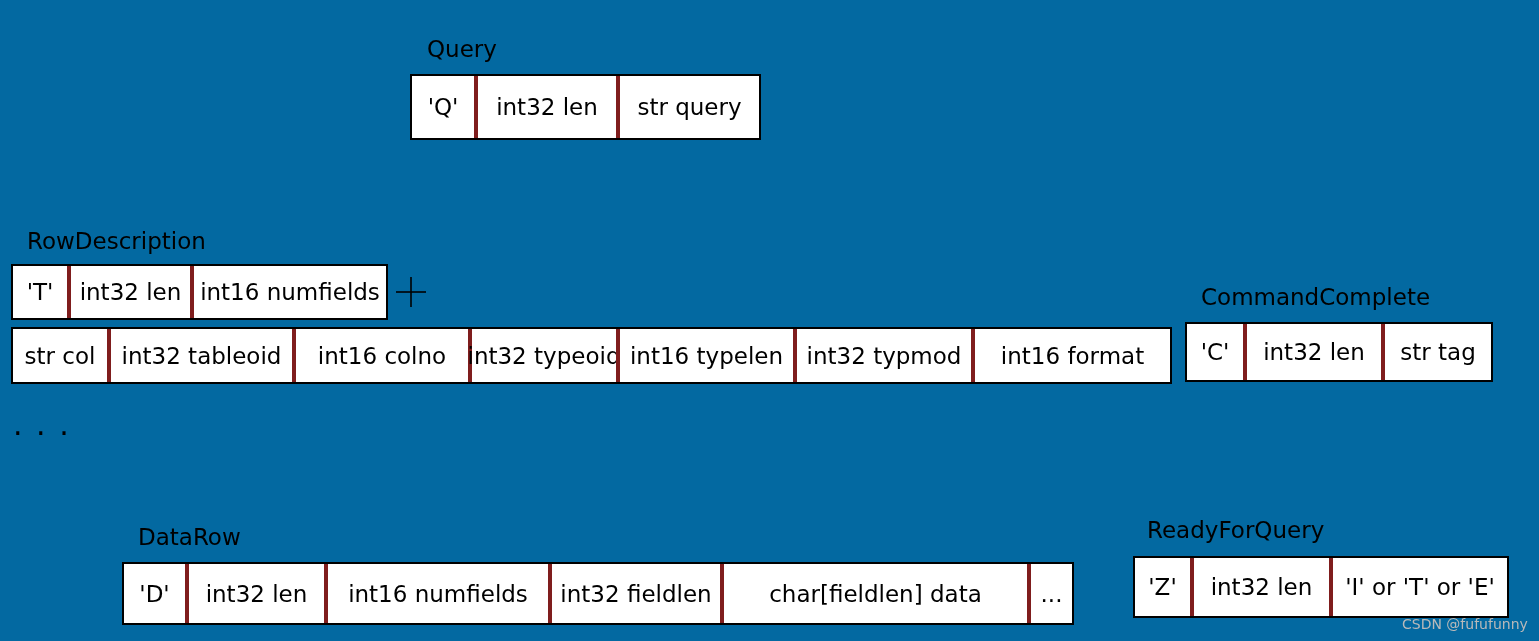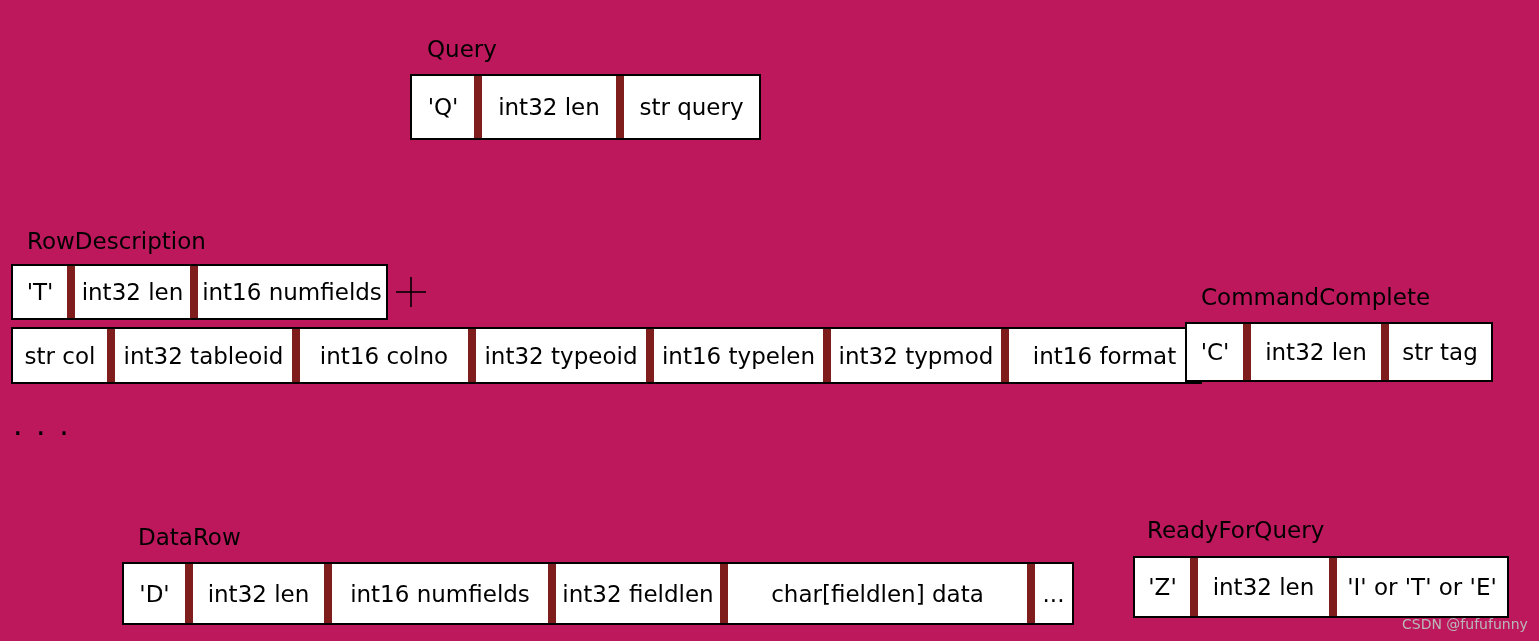--- a/index.html
+++ b/index.html
@@ -5,21 +5,21 @@
   html, body {
     margin: 0;
     padding: 0;
     background: #ffffff;
     font-family: "DejaVu Sans", "Liberation Sans", sans-serif;
   }
   .canvas {
     position: relative;
     width: 1539px;
     height: 641px;
-    background: #be185d;
+    background: #0369a1;
     overflow: hidden;
     color: #000000;
   }
   .msg-title {
     position: absolute;
     font-size: 23px;
     line-height: 1.2;
     color: #000000;
     white-space: nowrap;
   }
@@ -30,21 +30,21 @@
     background: #ffffff;
     box-sizing: content-box;
   }
   .cell {
     display: flex;
     align-items: center;
     justify-content: center;
     font-size: 23px;
     color: #000000;
     white-space: nowrap;
-    border-left: 8px solid #7f1d1d;
+    border-left: 4px solid #7f1d1d;
     box-sizing: border-box;
     padding: 0 4px;
   }
   .cell:first-child { border-left: none; }
   .plus-wrap {
     position: absolute;
     width: 32px;
     height: 32px;
   }
   .ellipsis-text {
@@ -83,21 +83,21 @@
   <div class="plus-wrap" style="left:395px; top:276px;">
     <svg width="32" height="32" viewBox="0 0 32 32">
       <line x1="16" y1="1" x2="16" y2="31" stroke="#000000" stroke-width="1.6"></line>
       <line x1="1" y1="16" x2="31" y2="16" stroke="#000000" stroke-width="1.6"></line>
     </svg>
   </div>
   <div class="msg-box" style="left:11px; top:327px; height:53px;">
     <div class="cell" style="width:94px;">str col</div>
     <div class="cell" style="width:185px;">int32 tableoid</div>
     <div class="cell" style="width:176px;">int16 colno</div>
-    <div class="cell" style="width:178px;">int32 typeoid</div>
+    <div class="cell" style="width:148px;">int32 typeoid</div>
     <div class="cell" style="width:177px;">int16 typelen</div>
     <div class="cell" style="width:178px;">int32 typmod</div>
     <div class="cell" style="width:199px;">int16 format</div>
   </div>
 
   <div class="msg-title" style="left:1201px; top:284px;">CommandComplete</div>
   <div class="msg-box" style="left:1185px; top:322px; height:56px;">
     <div class="cell" style="width:56px;">'C'</div>
     <div class="cell" style="width:138px;">int32 len</div>
     <div class="cell" style="width:110px;">str tag</div>

